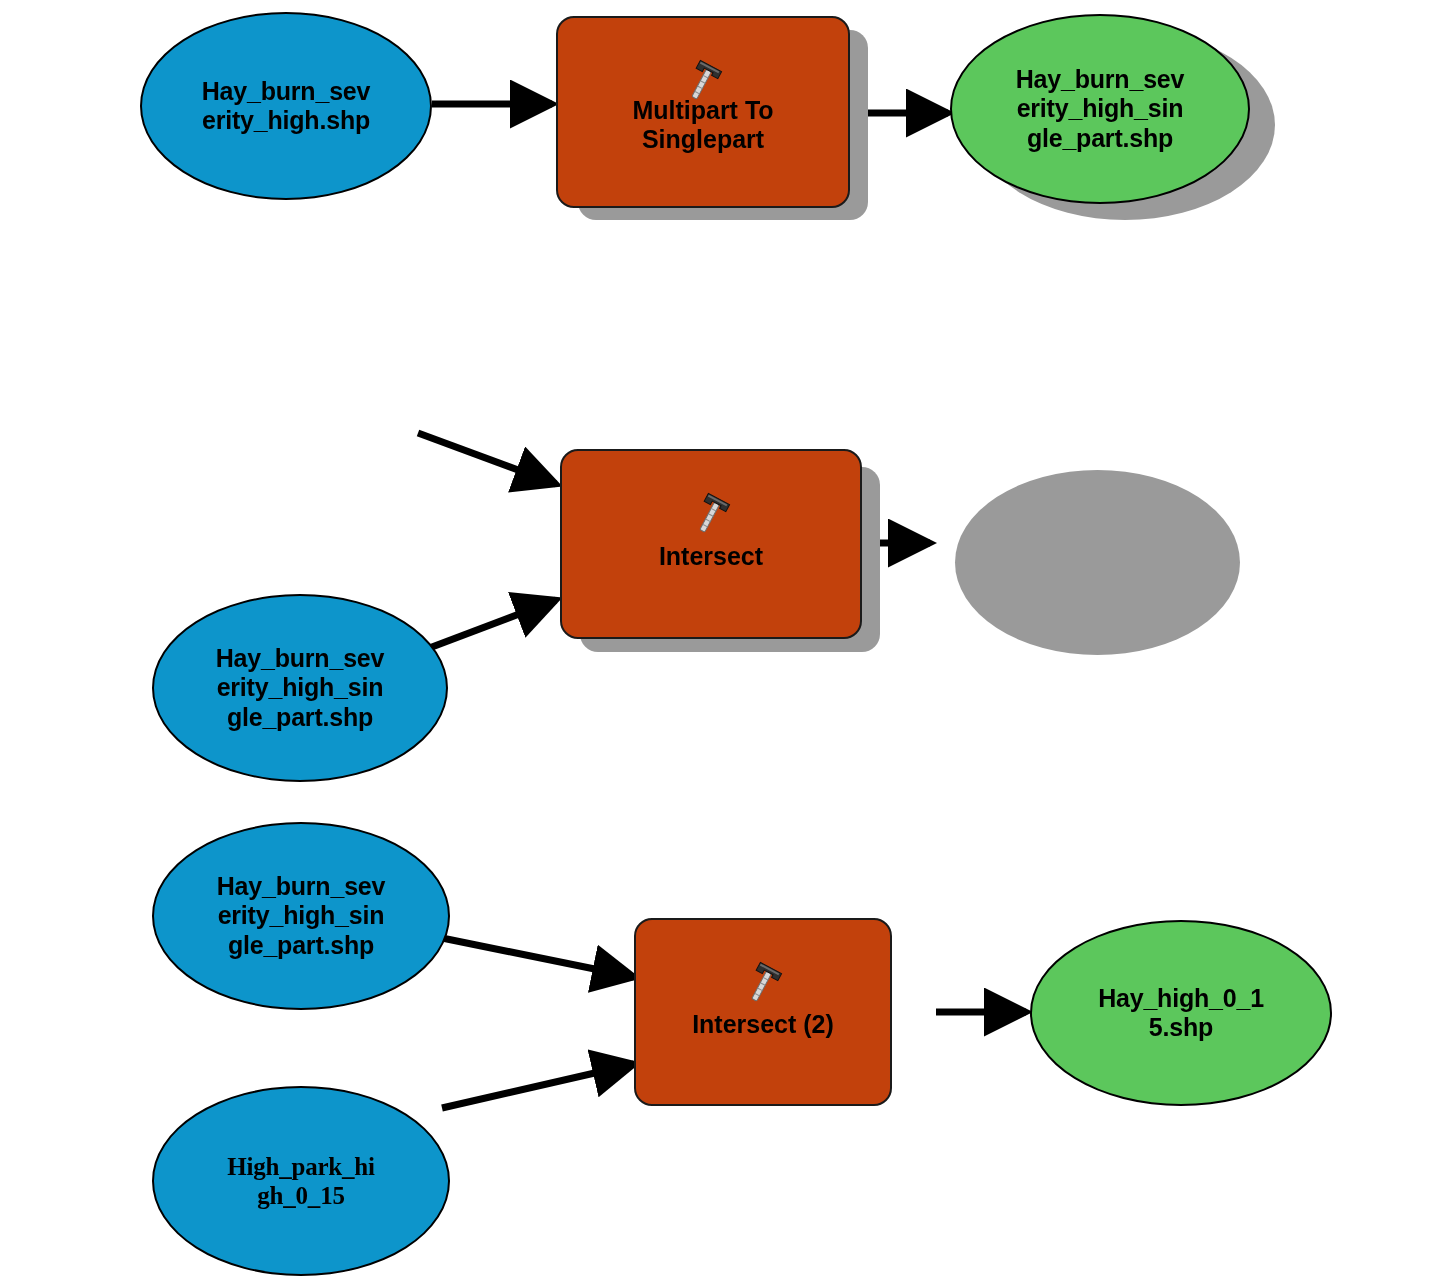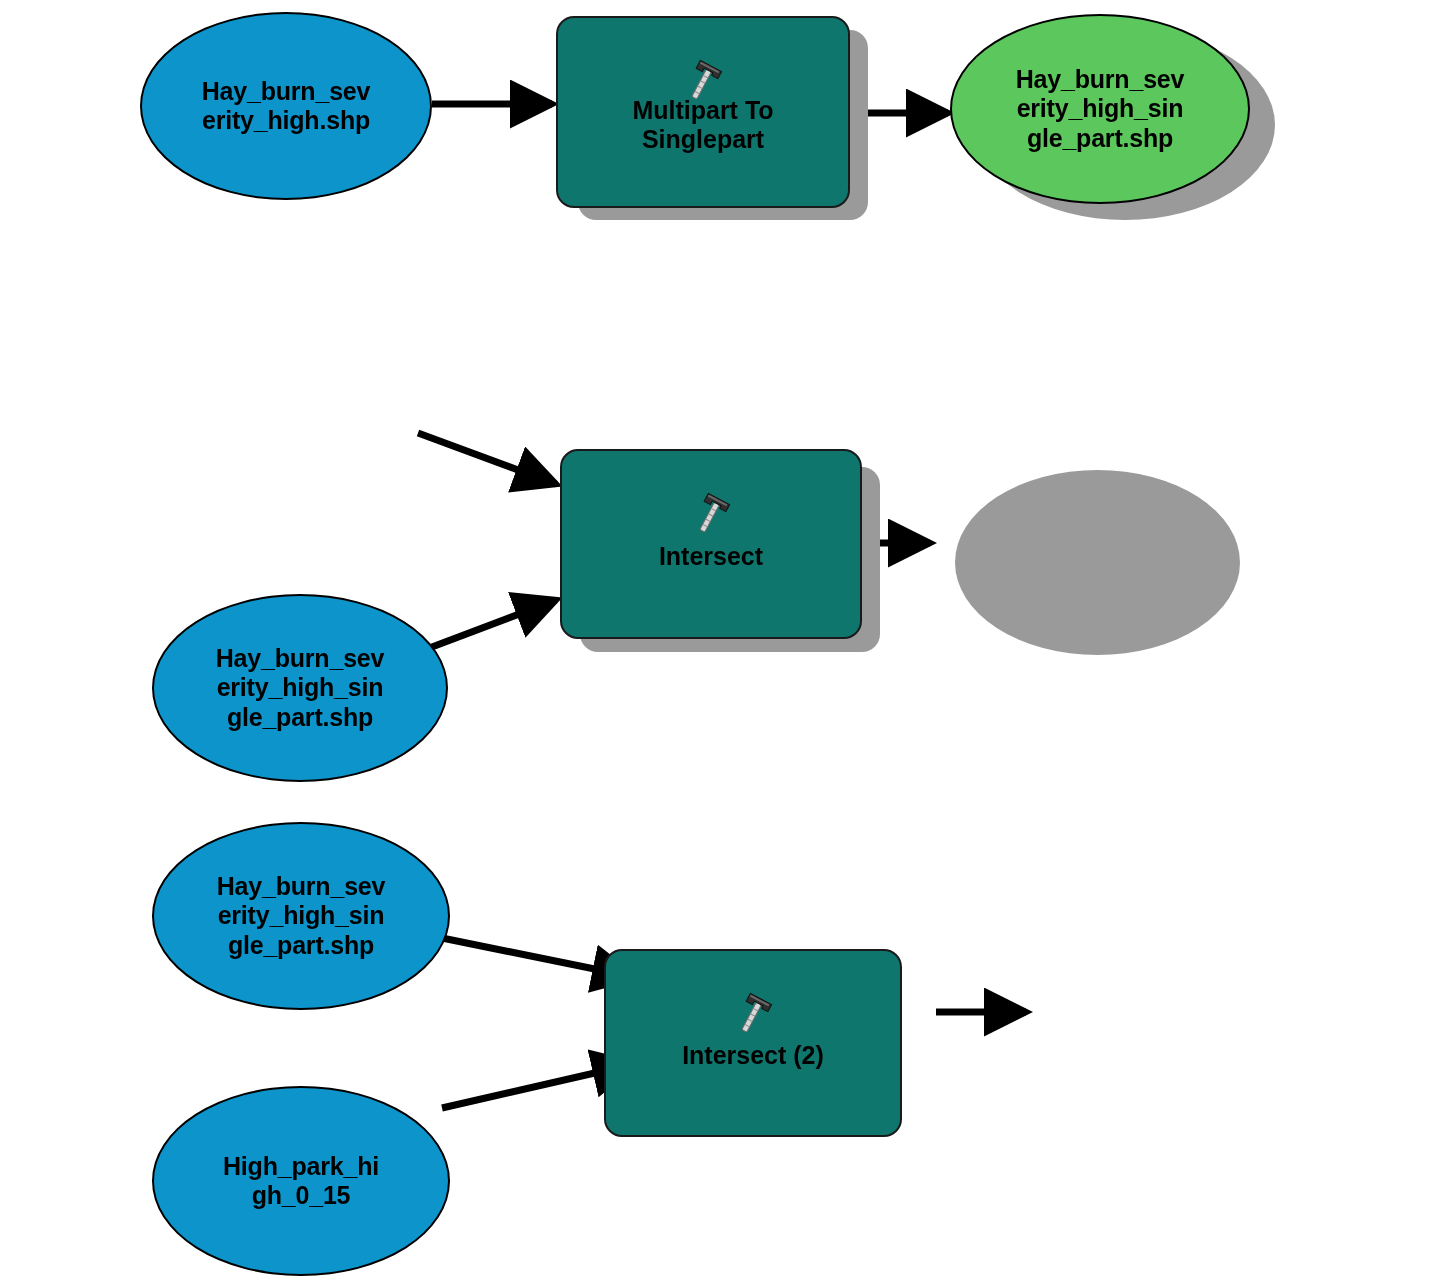--- a/index.html
+++ b/index.html
@@ -46,21 +46,21 @@
     font-size: 25px;
     letter-spacing: -0.2px;
   }
   .node.data.input {
     background: #0d95cb;
   }
   .node.data.output {
     background: #5cc75c;
   }
   .node.tool {
-    background: #0f766e;
+    background: #c2410c;
     border: 2px solid #1a1a1a;
     border-radius: 18px;
     font-size: 25px;
     flex-direction: column;
     padding-top: 26px;
   }
   .shadow {
     position: absolute;
     background: #9a9a9a;
     z-index: 1;
@@ -172,36 +172,40 @@
     <span class="tool-label">Intersect</span>
   </div>
 
 
   <div class="node data input" style="left:152px; top:822px; width:298px; height:188px;">
     <span>Hay_burn_sev
 erity_high_sin
 gle_part.shp</span>
   </div>
 
-  <div class="node data input" style="left:152px; top:1086px; width:298px; height:190px;">
+  <div class="node data input" style="left:152px; top:1086px; width:298px; height:190px;font-family:Liberation Serif, serif;">
     <span>High_park_hi
 gh_0_15</span>
   </div>
 
-  <div class="node tool" style="left:604px; top:918px; width:298px; height:188px;margin-top:31px;">
+  <div class="node tool" style="left:634px; top:918px; width:258px; height:188px;">
     <span class="hammer">
       <svg viewBox="0 0 42 46" width="42" height="46">
         <g transform="rotate(28 21 23)">
           <rect x="18.5" y="11" width="5.5" height="31" rx="1.5" fill="#d8d8d8" stroke="#6d6d6d" stroke-width="1"></rect>
           <line x1="19" y1="18" x2="24" y2="18" stroke="#8a8a8a" stroke-width="1"></line>
           <line x1="19" y1="24" x2="24" y2="24" stroke="#8a8a8a" stroke-width="1"></line>
           <line x1="19" y1="30" x2="24" y2="30" stroke="#8a8a8a" stroke-width="1"></line>
           <line x1="19" y1="36" x2="24" y2="36" stroke="#8a8a8a" stroke-width="1"></line>
           <path d="M9,6 L33,6 L33,14 L26,14 L26,11 L16,11 L16,15 L9,15 Z" fill="#2f2f2f" stroke="#111111" stroke-width="1"></path>
           <path d="M10,7 L31,7 L31,9 L10,9 Z" fill="#6a6a6a"></path>
         </g>
       </svg>
     </span>
     <span class="tool-label">Intersect (2)</span>
   </div>
 
+  <div class="node data output" style="left:1030px; top:920px; width:302px; height:186px;">
+    <span>Hay_high_0_1
+5.shp</span>
+  </div>
 
 </div>
 
 </body></html>

